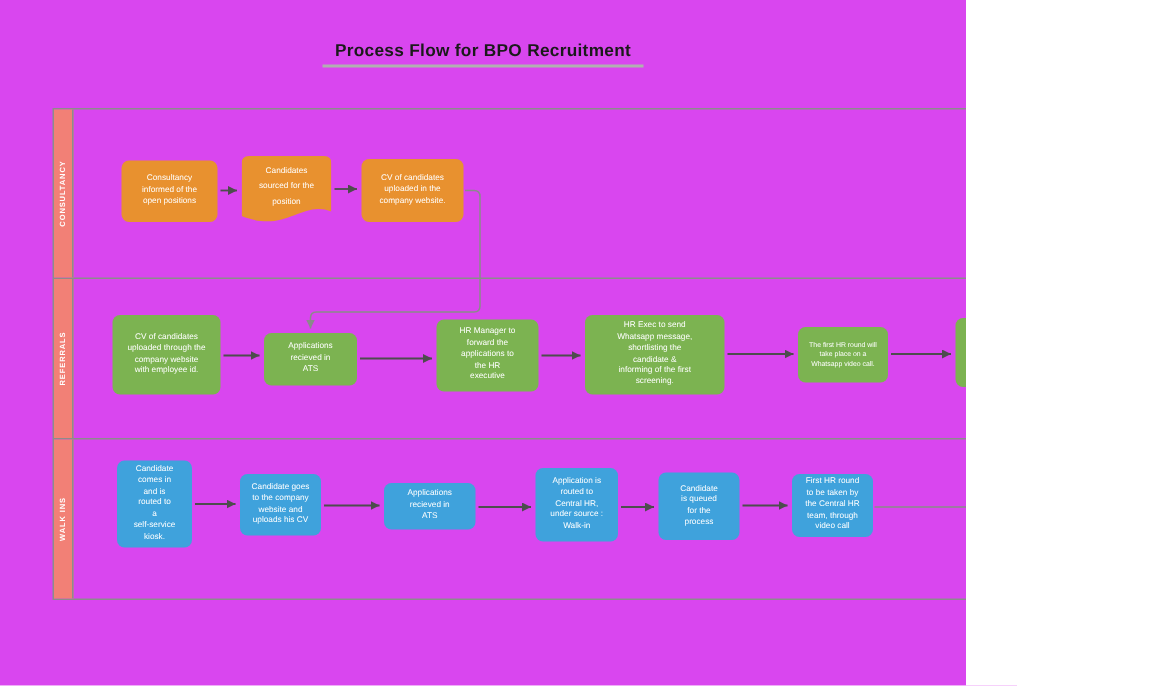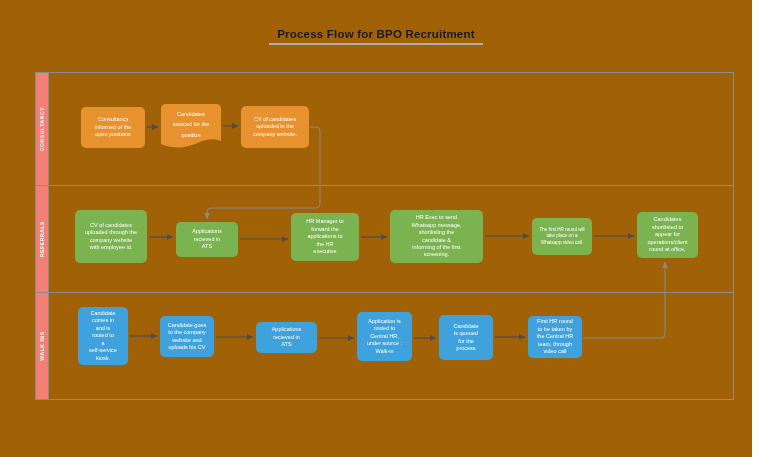--- a/index.html
+++ b/index.html
@@ -1,17 +1,17 @@
 <!DOCTYPE html>
 <html style="--orange: #E8912F; --green: #7CB351; --blue: #3FA2DC; --lane: #F28076; --arrow: #4D4D4D; --connector: #8A8A8A; --border: #8C8C8C;"><head>
 <meta charset="utf-8">
 <style>
   html,body { margin:0; padding:0; background:#fff; }
   .canvas {
-    position:relative; width:752px; height:457px; background:#a16207;
+    position:relative; width:644px; height:457px; background:#d946ef;
     font-family:"Liberation Sans", sans-serif; overflow:hidden;
   }
   .title-wrap { position:absolute; top:24px; left:0; width:100%; text-align:center; }
   .title {
     display:inline-block; font-size:11.5px; font-weight:bold; color:#1a1a1a;
     border-bottom:2px solid #b0b0b0; padding:0 8px 3px 8px; letter-spacing:0.2px;
   }
   .frame {
     position:absolute; left:35px; top:72px; width:699px; height:328px;
     border:1px solid var(--border,#8c8c8c); box-sizing:border-box;

